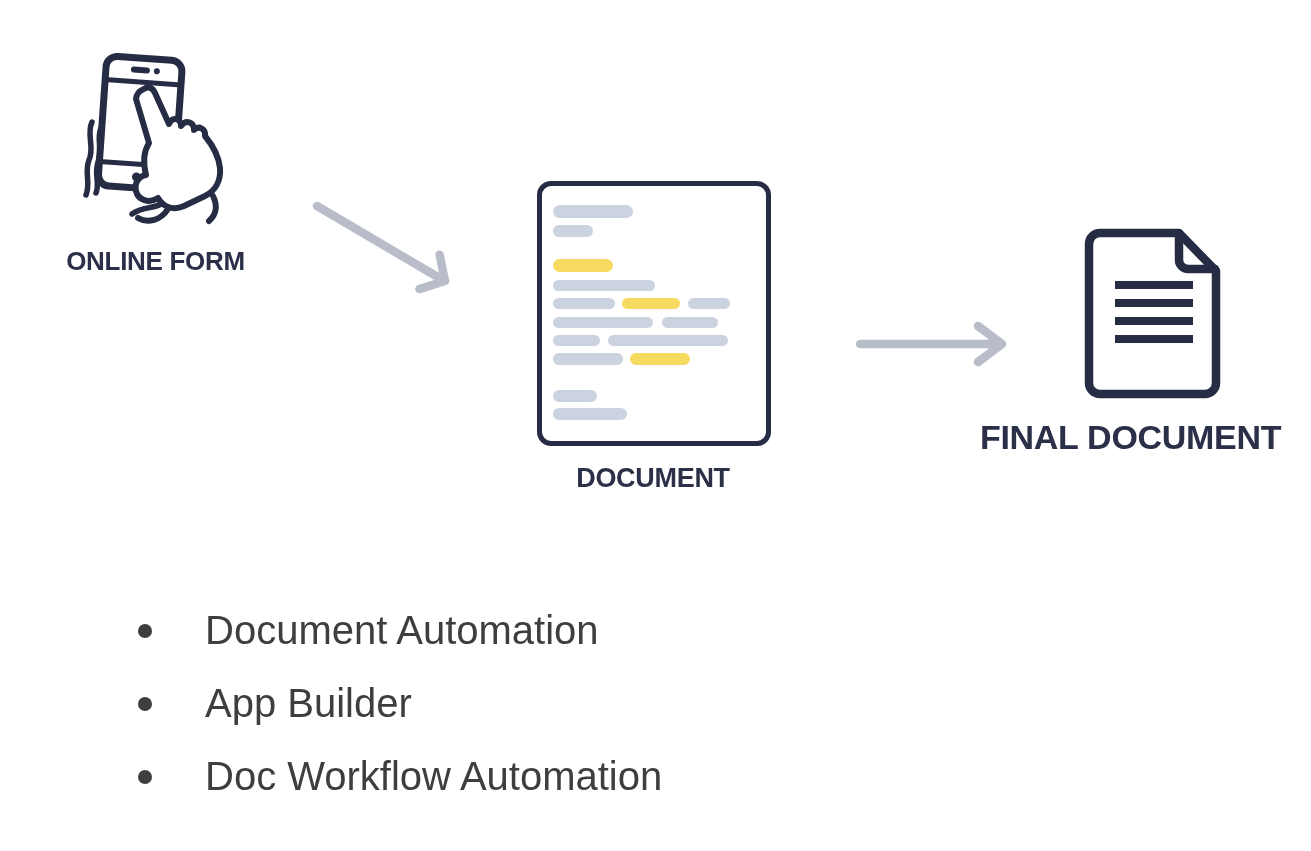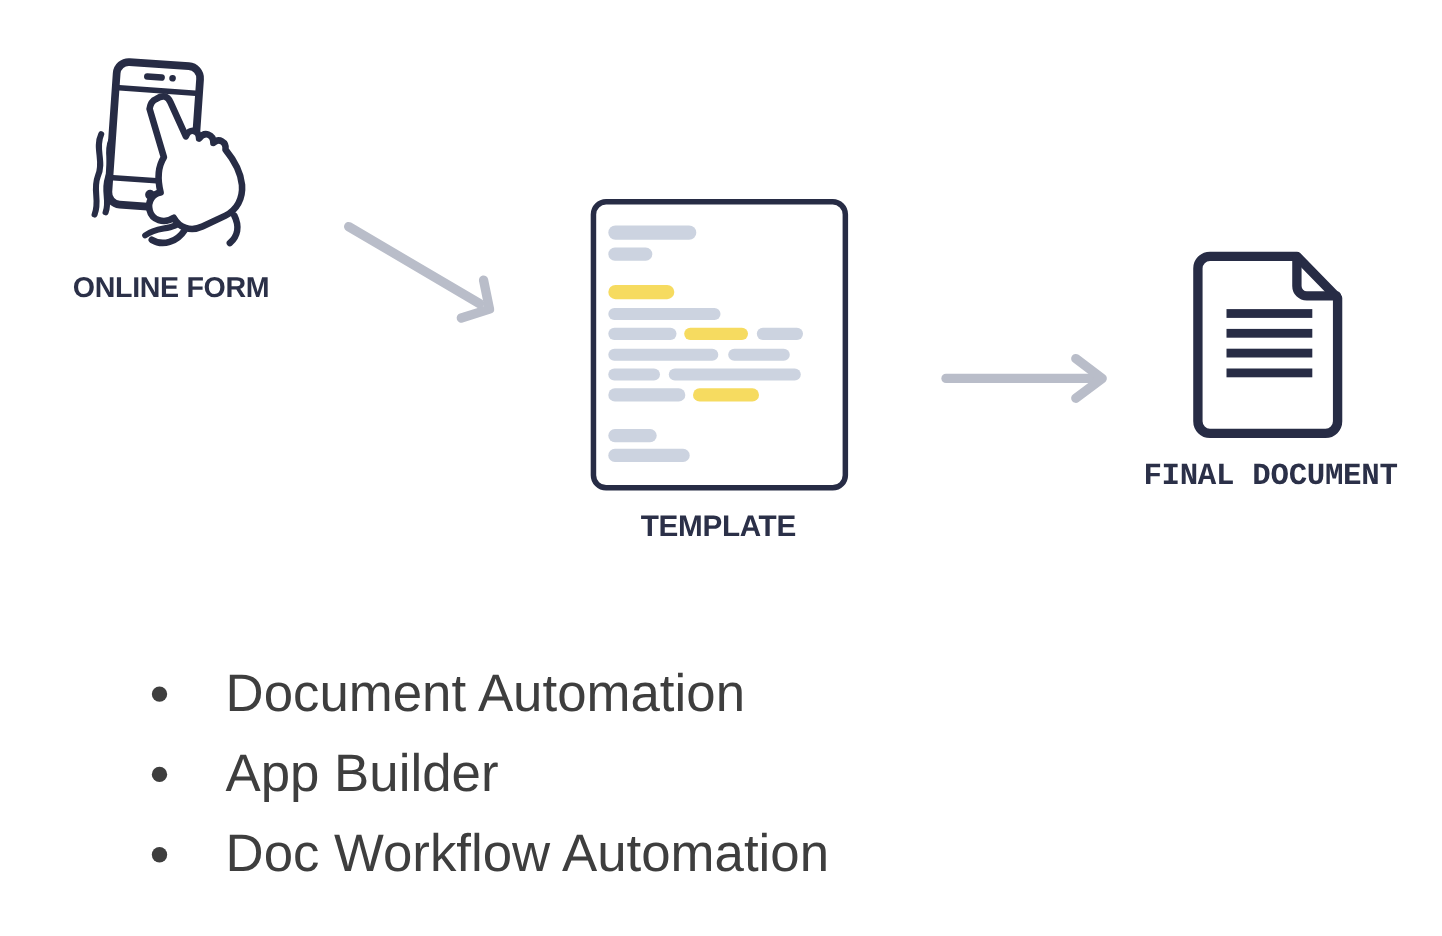--- a/index.html
+++ b/index.html
@@ -60,21 +60,21 @@
   
   .features{
     left:138px;top:594px;
     margin:0;padding:0;
     list-style:none;
   }
   .features li{
     display:flex;
     align-items:center;
     height:73px;
-    font-size:48px;
+    font-size:40px;
     color:var(--list-text,#3e3e3e);
     white-space:nowrap;
   }
   .features li::before{
     content:"";
     flex:0 0 auto;
     width:14px;height:14px;
     border-radius:50%;
     background:var(--list-text,#3e3e3e);
     margin-right:53px;
@@ -127,36 +127,36 @@
         <div class="pill" style="left: 11px; top: 131px; width: 100px; height: 11px; background: rgb(204, 211, 224);"></div>
         <div class="pill" style="left: 120px; top: 131px; width: 56px; height: 11px; background: rgb(204, 211, 224);"></div>
         <div class="pill" style="left: 11px; top: 149px; width: 47px; height: 11px; background: rgb(204, 211, 224);"></div>
         <div class="pill" style="left: 66px; top: 149px; width: 120px; height: 11px; background: rgb(204, 211, 224);"></div>
         <div class="pill" style="left: 11px; top: 167px; width: 70px; height: 12px; background: rgb(204, 211, 224);"></div>
         <div class="pill" style="left: 88px; top: 167px; width: 60px; height: 12px; background: rgb(246, 219, 96);"></div>
         <div class="pill" style="left: 11px; top: 204px; width: 44px; height: 12px; background: rgb(204, 211, 224);"></div>
         <div class="pill" style="left: 11px; top: 222px; width: 74px; height: 12px; background: rgb(204, 211, 224);"></div>
       </div>
   </div>
-  <div class="abs diagram-label" style="left:533px;top:463px;width:240px;font-size:27px;">TEMPLATE</div>
+  <div class="abs diagram-label" style="left:533px;top:463px;width:240px;font-size:27px;">DOCUMENT</div>
 
   <svg class="abs" style="left:852px;top:318px;" width="165" height="52" viewBox="0 0 165 52">
     <line class="arrow-stroke" x1="8" y1="26" x2="140" y2="26"></line>
     <path class="arrow-stroke" d="M126,8 L150,26 L126,44"></path>
   </svg>
 
   <svg class="abs" style="left:1083px;top:228px;" width="142" height="174" viewBox="0 0 142 174">
     <path class="stroke fill-white" stroke-width="8.5" d="M96,5 H17 a11,11 0 0 0 -11,11 v139 a11,11 0 0 0 11,11 h105 a11,11 0 0 0 11,-11 V43 Z"></path>
     <path class="stroke" stroke-width="8.5" d="M96,6 v26 a9,9 0 0 0 9,9 h27"></path>
     <rect class="fill-navy" x="32" y="53" width="78" height="8"></rect>
     <rect class="fill-navy" x="32" y="71" width="78" height="8"></rect>
     <rect class="fill-navy" x="32" y="89" width="78" height="8"></rect>
     <rect class="fill-navy" x="32" y="107" width="78" height="8"></rect>
   </svg>
-  <div class="abs diagram-label" style="left:1013px;top:418px;width:284px;font-size:28px;font-family:Liberation Mono, monospace;">FINAL DOCUMENT</div>
+  <div class="abs diagram-label" style="left:980px;top:418px;width:284px;font-size:34px;">FINAL DOCUMENT</div>
 
   <ul class="abs features">
     <li>
         <span>Document Automation</span>
       </li>
     <li>
         <span>App Builder</span>
       </li>
     <li>
         <span>Doc Workflow Automation</span>

